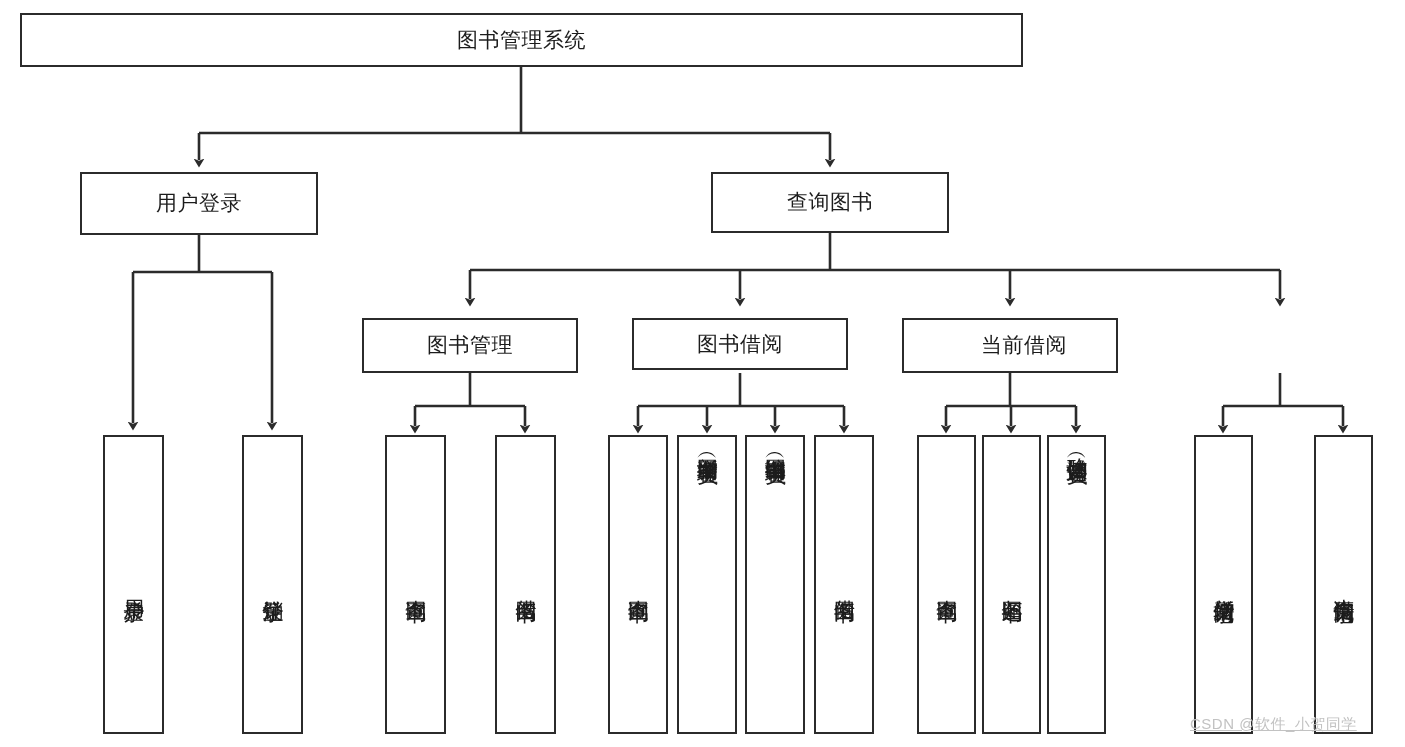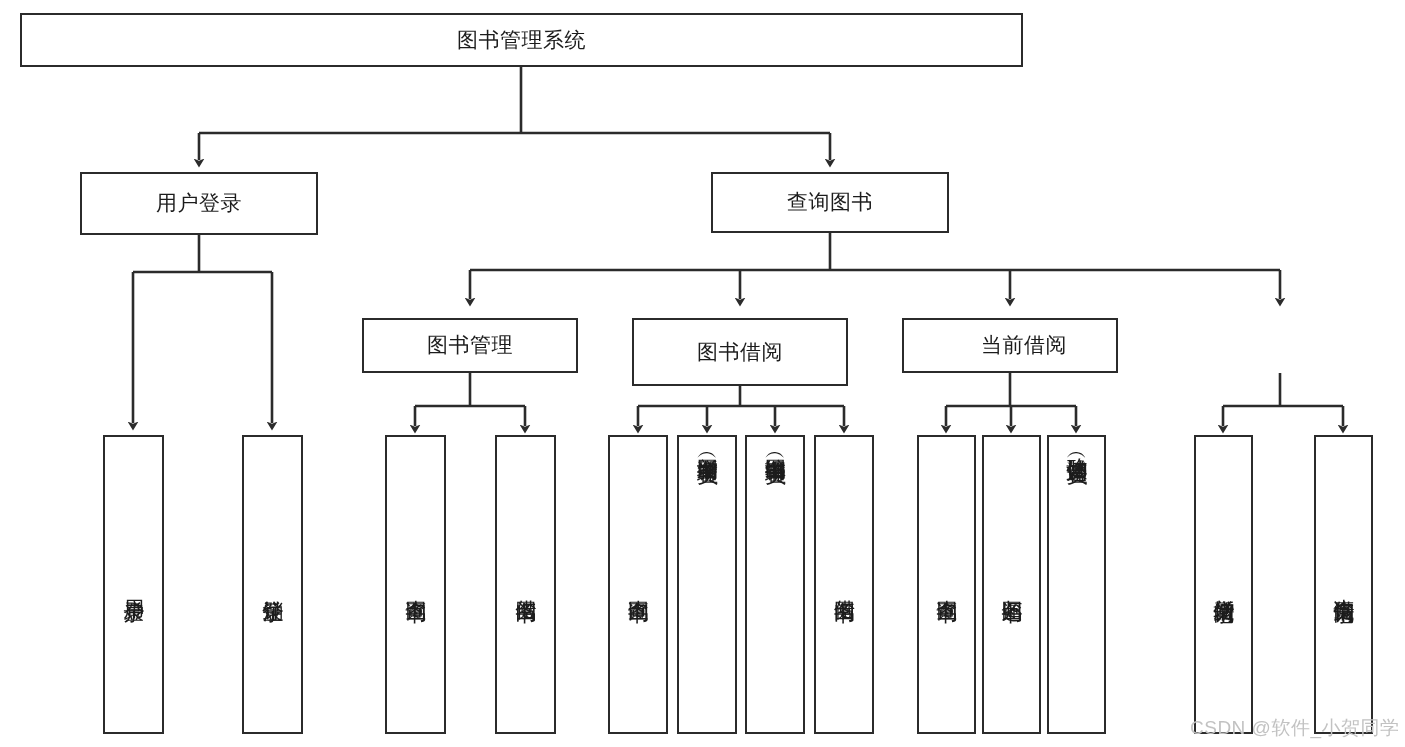--- a/index.html
+++ b/index.html
@@ -55,24 +55,25 @@
     font-size: 21px;
     line-height: 1.28;
     letter-spacing: 1px;
   }
   .node.vert.topalign {
     align-items: flex-start;
   }
   .watermark {
     position: absolute;
     color: #c2c2c2;
-    font-size: 19px;
+    font-size: 15px;
     letter-spacing: 0.5px;
     white-space: nowrap;
     user-select: none;
+    text-decoration: underline;
   }
 </style>
 </head>
 <body>
 
 <div id="canvas">
 
   <svg class="edges" viewBox="0 0 1405 747">
     <defs>
       <marker id="arrow" markerWidth="9" markerHeight="11" refX="1.5" refY="5.5" orient="auto" markerUnits="userSpaceOnUse">
@@ -130,21 +131,21 @@
   <div class="node" style="left:80px; top:172px; width:238px; height:63px;">
     <span class="label">用户登录</span>
   </div>
   <div class="node" style="left:711px; top:172px; width:238px; height:61px;">
     <span class="label">查询图书</span>
   </div>
 
   <div class="node" style="left:362px; top:318px; width:216px; height:55px;">
     <span class="label">图书管理</span>
   </div>
-  <div class="node" style="left:632px; top:318px; width:216px; height:68px;">
+  <div class="node" style="left:632px; top:318px; width:216px; height:52px;">
     <span class="label">图书借阅</span>
   </div>
   <div class="node" style="left:902px; top:318px; width:216px; height:55px;padding-left:28px;">
     <span class="label">当前借阅</span>
   </div>
 
   <div class="node vert" style="left:103px; top:435px; width:61px; height:299px;">
     <span class="label">用户登录</span>
   </div>
   <div class="node vert" style="left:242px; top:435px; width:61px; height:299px;">

